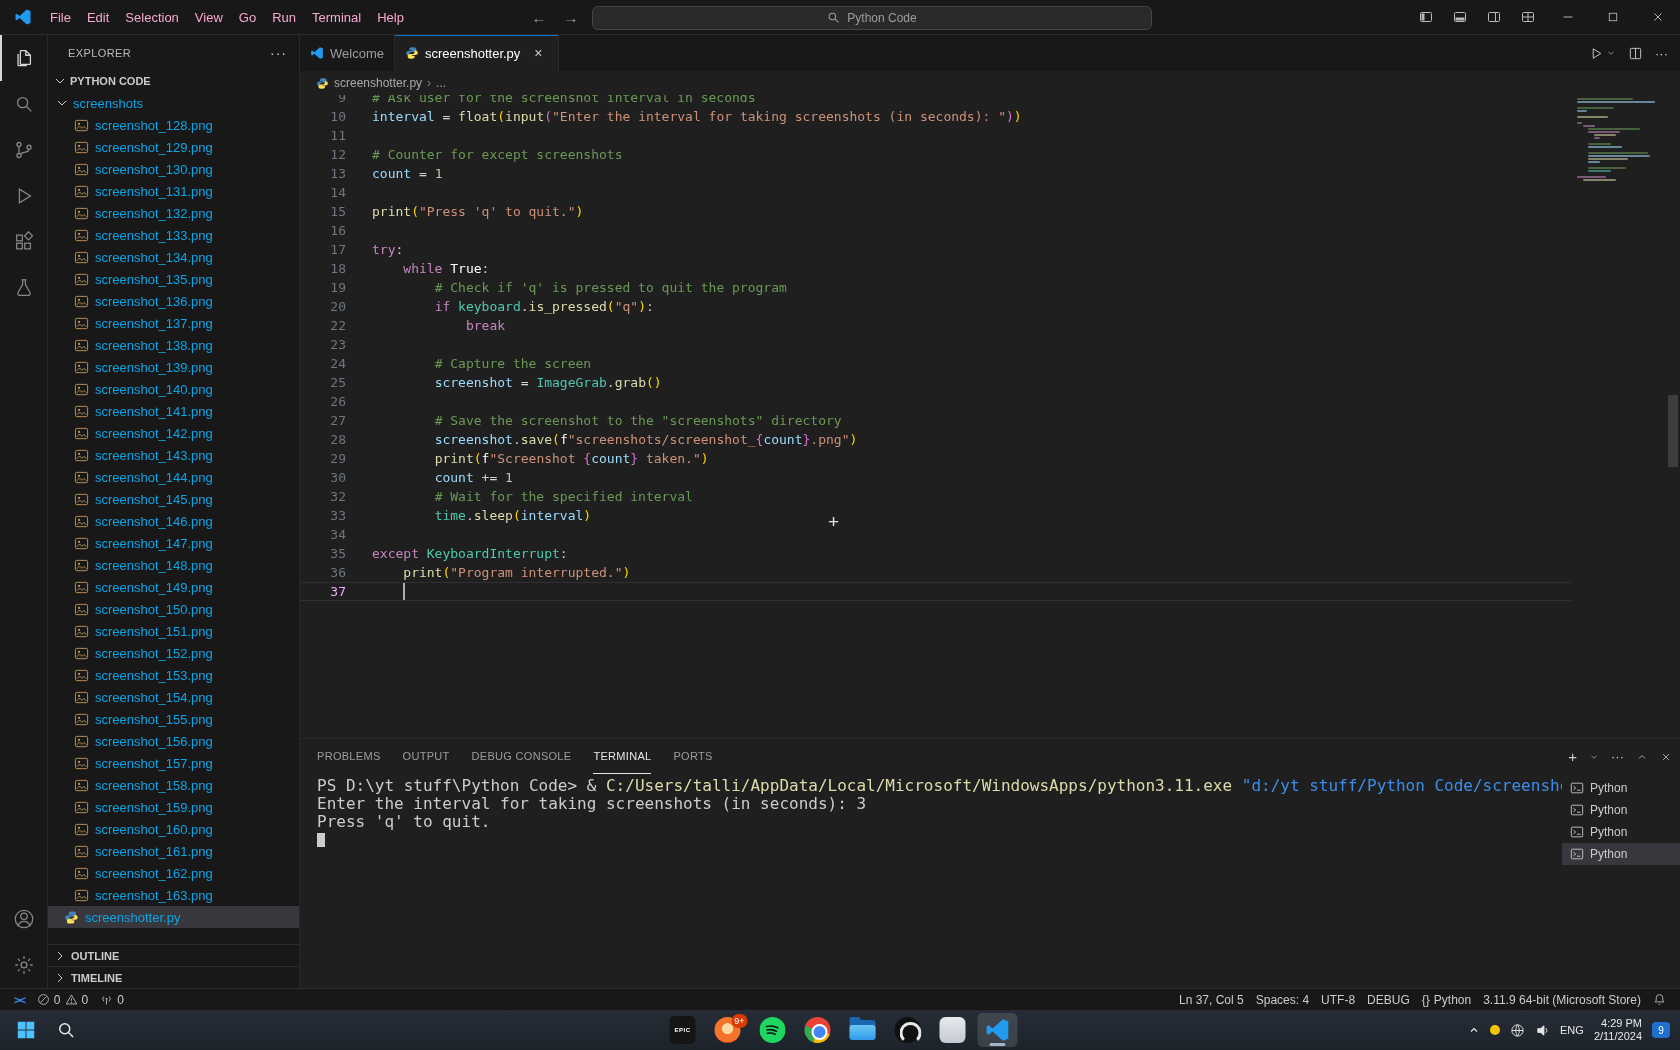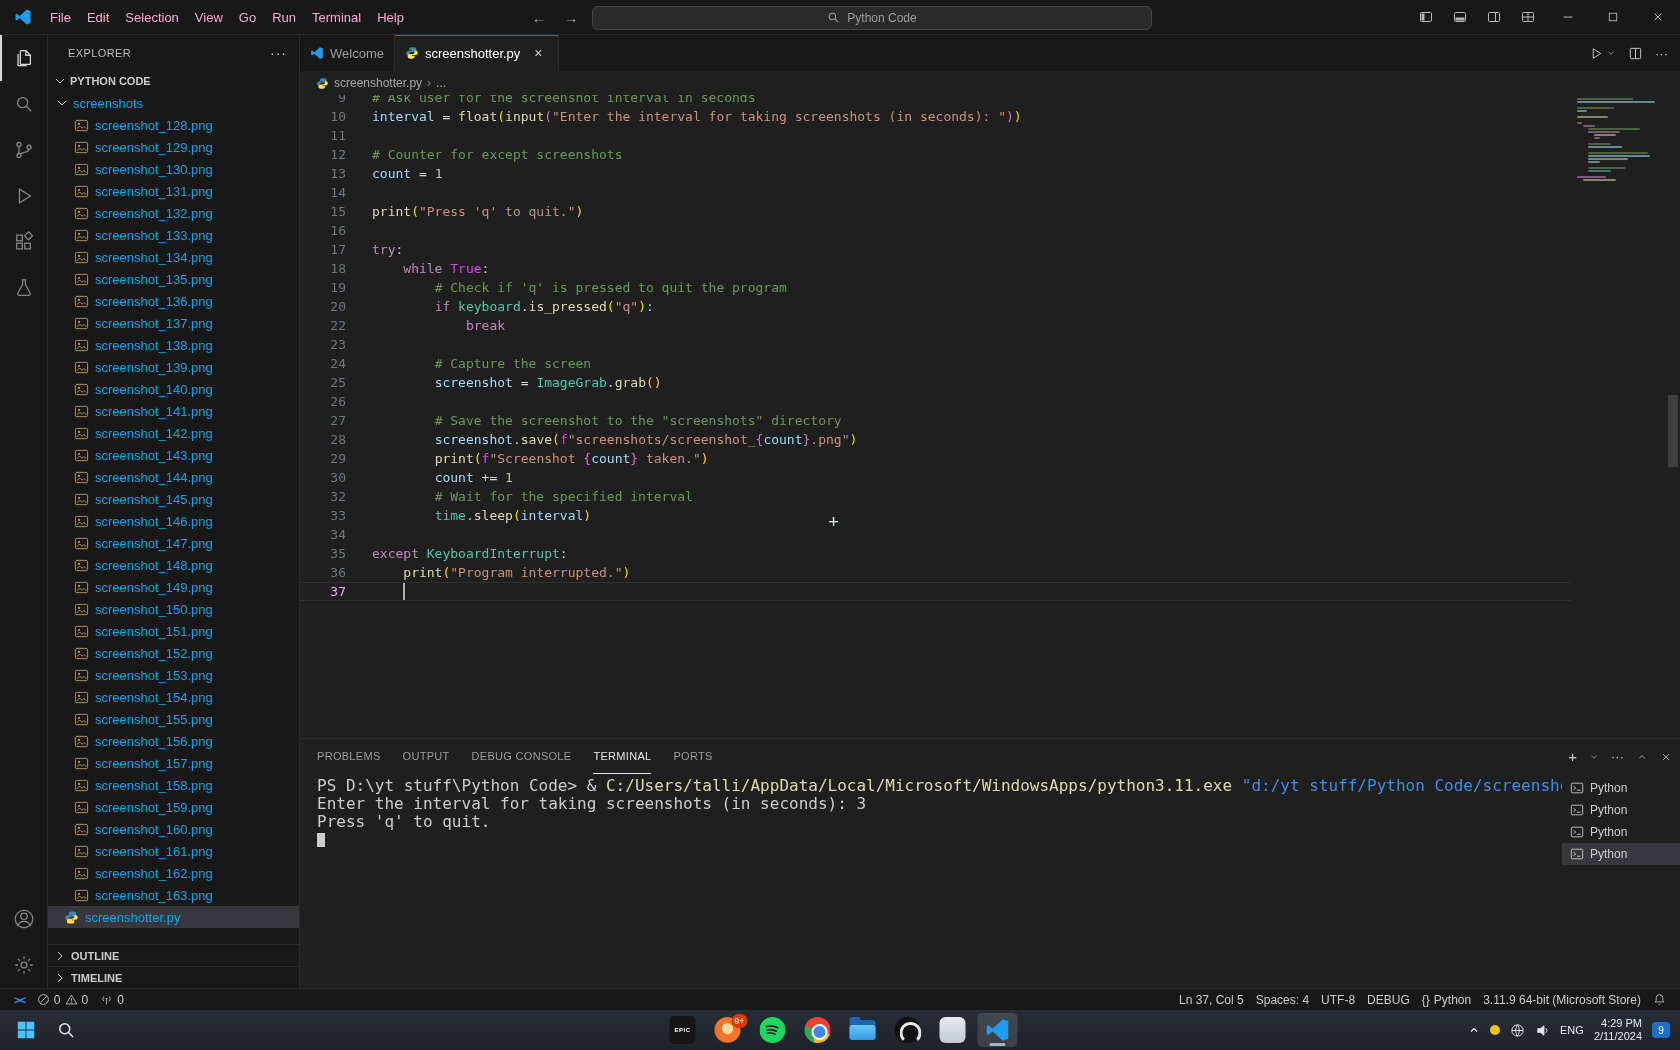--- a/index.html
+++ b/index.html
@@ -56,21 +56,21 @@
   .editor-body{flex:1;min-height:0;position:relative;display:flex;overflow:hidden}
   .code-area{flex:1;min-width:0;overflow:hidden}
   .code-scroll{margin-top:-7px}
   .code-line{display:flex;height:19px;line-height:19px;font-family:"DejaVu Sans Mono",monospace;font-size:13px;white-space:pre}
   .code-line.current{box-shadow:inset 0 1px 0 #303030,inset 0 -1px 0 #303030}
   .gutter{width:46px;flex:none;text-align:right;padding-right:0;color:#6e7681}
   .gutter-pad{width:26px;flex:none}
   .line-content{position:relative;flex:1;min-width:0}
   .tk-c{color:#6a9955}.tk-k{color:#c586c0}.tk-v{color:#9cdcfe}.tk-f{color:#dcdcaa}
   .tk-s{color:#ce9178}.tk-n{color:#b5cea8}.tk-o{color:#d4d4d4}.tk-p{color:#cccccc}
-  .tk-m{color:#4ec9b0}.tk-t{color:#d946ef}.tk-b1{color:#ffd700}.tk-b2{color:#da70d6}
+  .tk-m{color:#4ec9b0}.tk-t{color:#ffffff}.tk-b1{color:#ffd700}.tk-b2{color:#da70d6}
   .cursor-caret{position:absolute;top:1px;width:2px;height:17px;background:#aeafad}
   .minimap{width:95px;flex:none;padding:3px 4px 0 6px;background:#1f1f1f}
   .mm-line{height:2px;margin-bottom:1px;border-radius:1px}
   .vscroll{width:14px;flex:none;position:relative}
   .vthumb{position:absolute;right:2px;top:300px;width:10px;height:72px;background:rgba(121,121,121,.35)}
   .crosshair{position:absolute;left:528px;top:416px;color:#dde6ee;font-size:19px;font-weight:100;pointer-events:none}
 
   
   .panel{height:250px;flex:none;border-top:1px solid #2b2b2b;display:flex;flex-direction:column;background:#1f1f1f}
   .panel-header{height:35px;flex:none;display:flex;align-items:stretch;padding:0 8px 0 17px}

